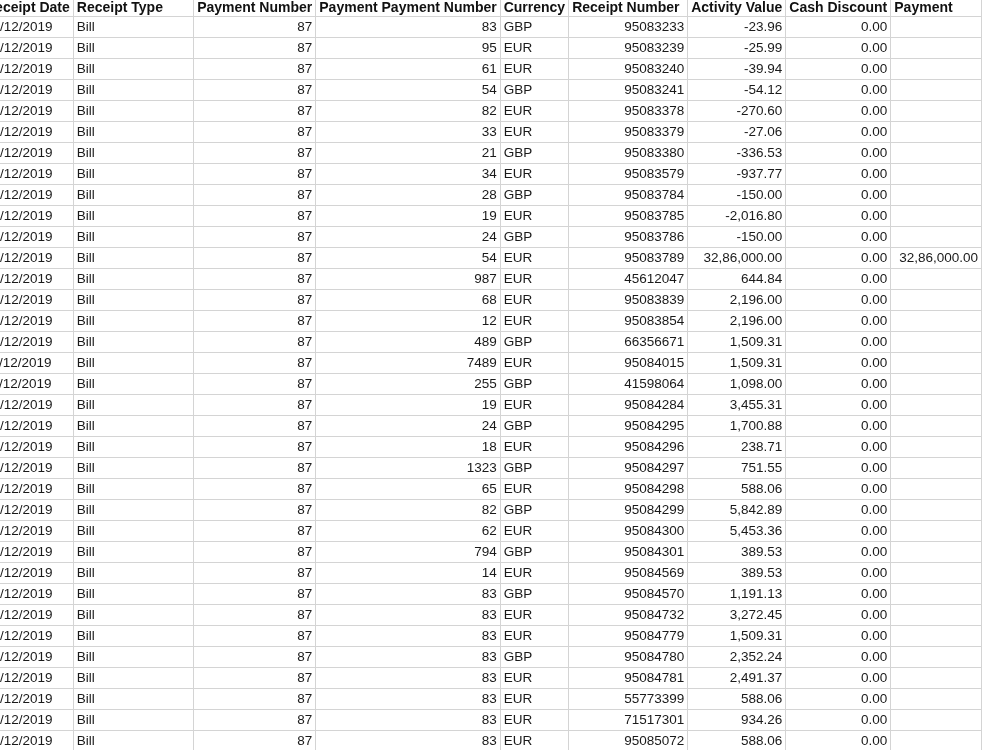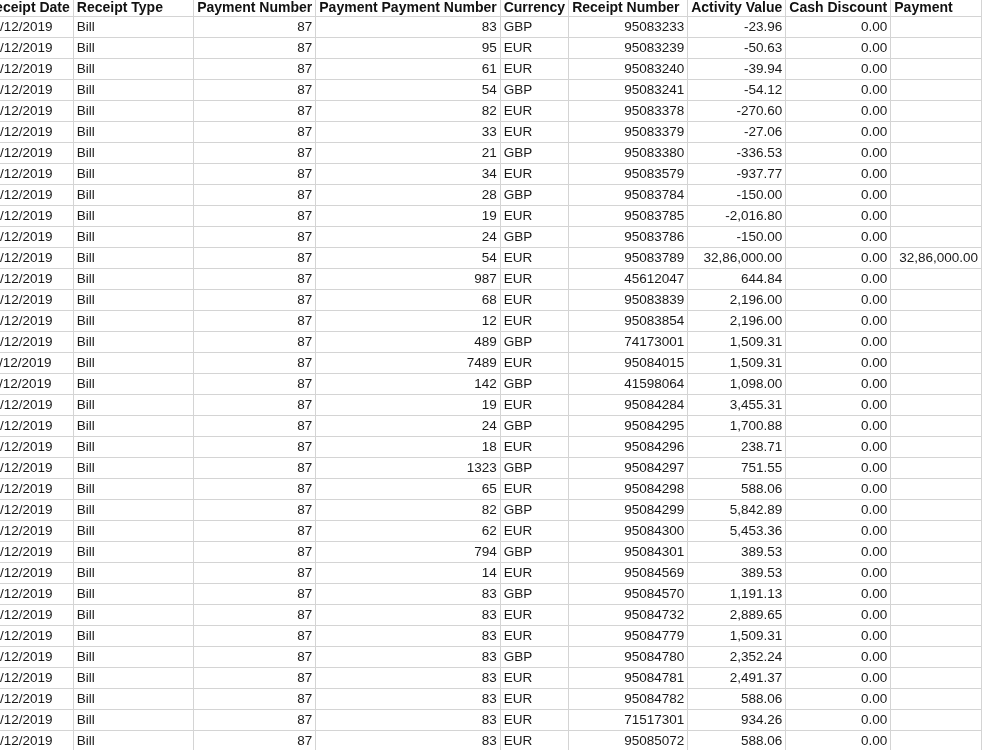--- a/index.html
+++ b/index.html
@@ -55,21 +55,21 @@
         <td class="num">0.00</td>
         <td class="num"></td>
       </tr>
       <tr>
         <td class="txt">03/12/2019</td>
         <td class="txt">Bill</td>
         <td class="num">87</td>
         <td class="num">95</td>
         <td class="txt">EUR</td>
         <td class="num">95083239</td>
-        <td class="num">-50.63</td>
+        <td class="num">-25.99</td>
         <td class="num">0.00</td>
         <td class="num"></td>
       </tr>
       <tr>
         <td class="txt">03/12/2019</td>
         <td class="txt">Bill</td>
         <td class="num">87</td>
         <td class="num">61</td>
         <td class="txt">EUR</td>
         <td class="num">95083240</td>
@@ -208,41 +208,41 @@
         <td class="num">2,196.00</td>
         <td class="num">0.00</td>
         <td class="num"></td>
       </tr>
       <tr>
         <td class="txt">10/12/2019</td>
         <td class="txt">Bill</td>
         <td class="num">87</td>
         <td class="num">489</td>
         <td class="txt">GBP</td>
-        <td class="num">74173001</td>
+        <td class="num">66356671</td>
         <td class="num">1,509.31</td>
         <td class="num">0.00</td>
         <td class="num"></td>
       </tr>
       <tr>
         <td class="txt">11/12/2019</td>
         <td class="txt">Bill</td>
         <td class="num">87</td>
         <td class="num">7489</td>
         <td class="txt">EUR</td>
         <td class="num">95084015</td>
         <td class="num">1,509.31</td>
         <td class="num">0.00</td>
         <td class="num"></td>
       </tr>
       <tr>
         <td class="txt">11/12/2019</td>
         <td class="txt">Bill</td>
         <td class="num">87</td>
-        <td class="num">142</td>
+        <td class="num">255</td>
         <td class="txt">GBP</td>
         <td class="num">41598064</td>
         <td class="num">1,098.00</td>
         <td class="num">0.00</td>
         <td class="num"></td>
       </tr>
       <tr>
         <td class="txt">12/12/2019</td>
         <td class="txt">Bill</td>
         <td class="num">87</td>
@@ -352,21 +352,21 @@
         <td class="num">0.00</td>
         <td class="num"></td>
       </tr>
       <tr>
         <td class="txt">16/12/2019</td>
         <td class="txt">Bill</td>
         <td class="num">87</td>
         <td class="num">83</td>
         <td class="txt">EUR</td>
         <td class="num">95084732</td>
-        <td class="num">2,889.65</td>
+        <td class="num">3,272.45</td>
         <td class="num">0.00</td>
         <td class="num"></td>
       </tr>
       <tr>
         <td class="txt">17/12/2019</td>
         <td class="txt">Bill</td>
         <td class="num">87</td>
         <td class="num">83</td>
         <td class="txt">EUR</td>
         <td class="num">95084779</td>
@@ -395,21 +395,21 @@
         <td class="num">2,491.37</td>
         <td class="num">0.00</td>
         <td class="num"></td>
       </tr>
       <tr>
         <td class="txt">17/12/2019</td>
         <td class="txt">Bill</td>
         <td class="num">87</td>
         <td class="num">83</td>
         <td class="txt">EUR</td>
-        <td class="num">95084782</td>
+        <td class="num">55773399</td>
         <td class="num">588.06</td>
         <td class="num">0.00</td>
         <td class="num"></td>
       </tr>
       <tr>
         <td class="txt">18/12/2019</td>
         <td class="txt">Bill</td>
         <td class="num">87</td>
         <td class="num">83</td>
         <td class="txt">EUR</td>

